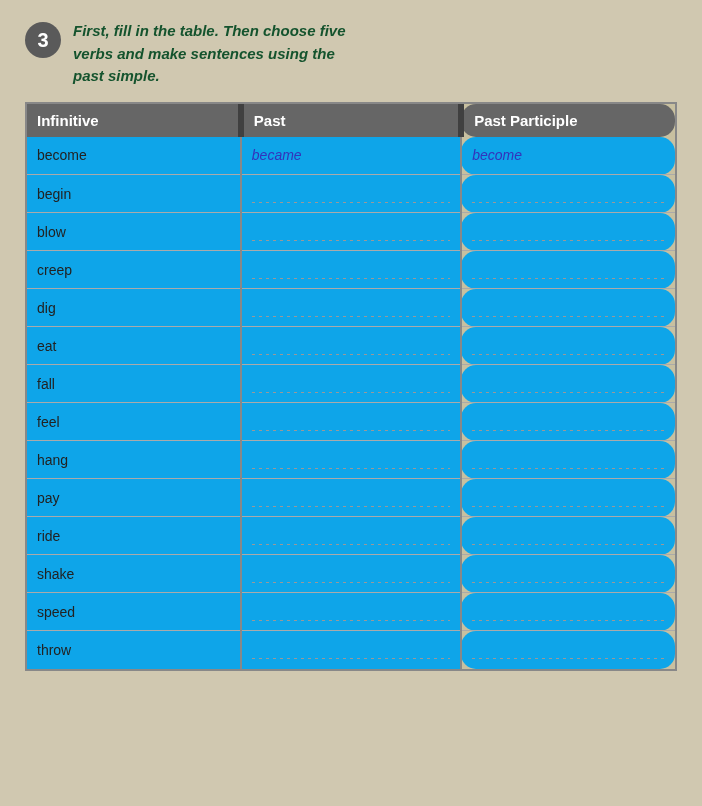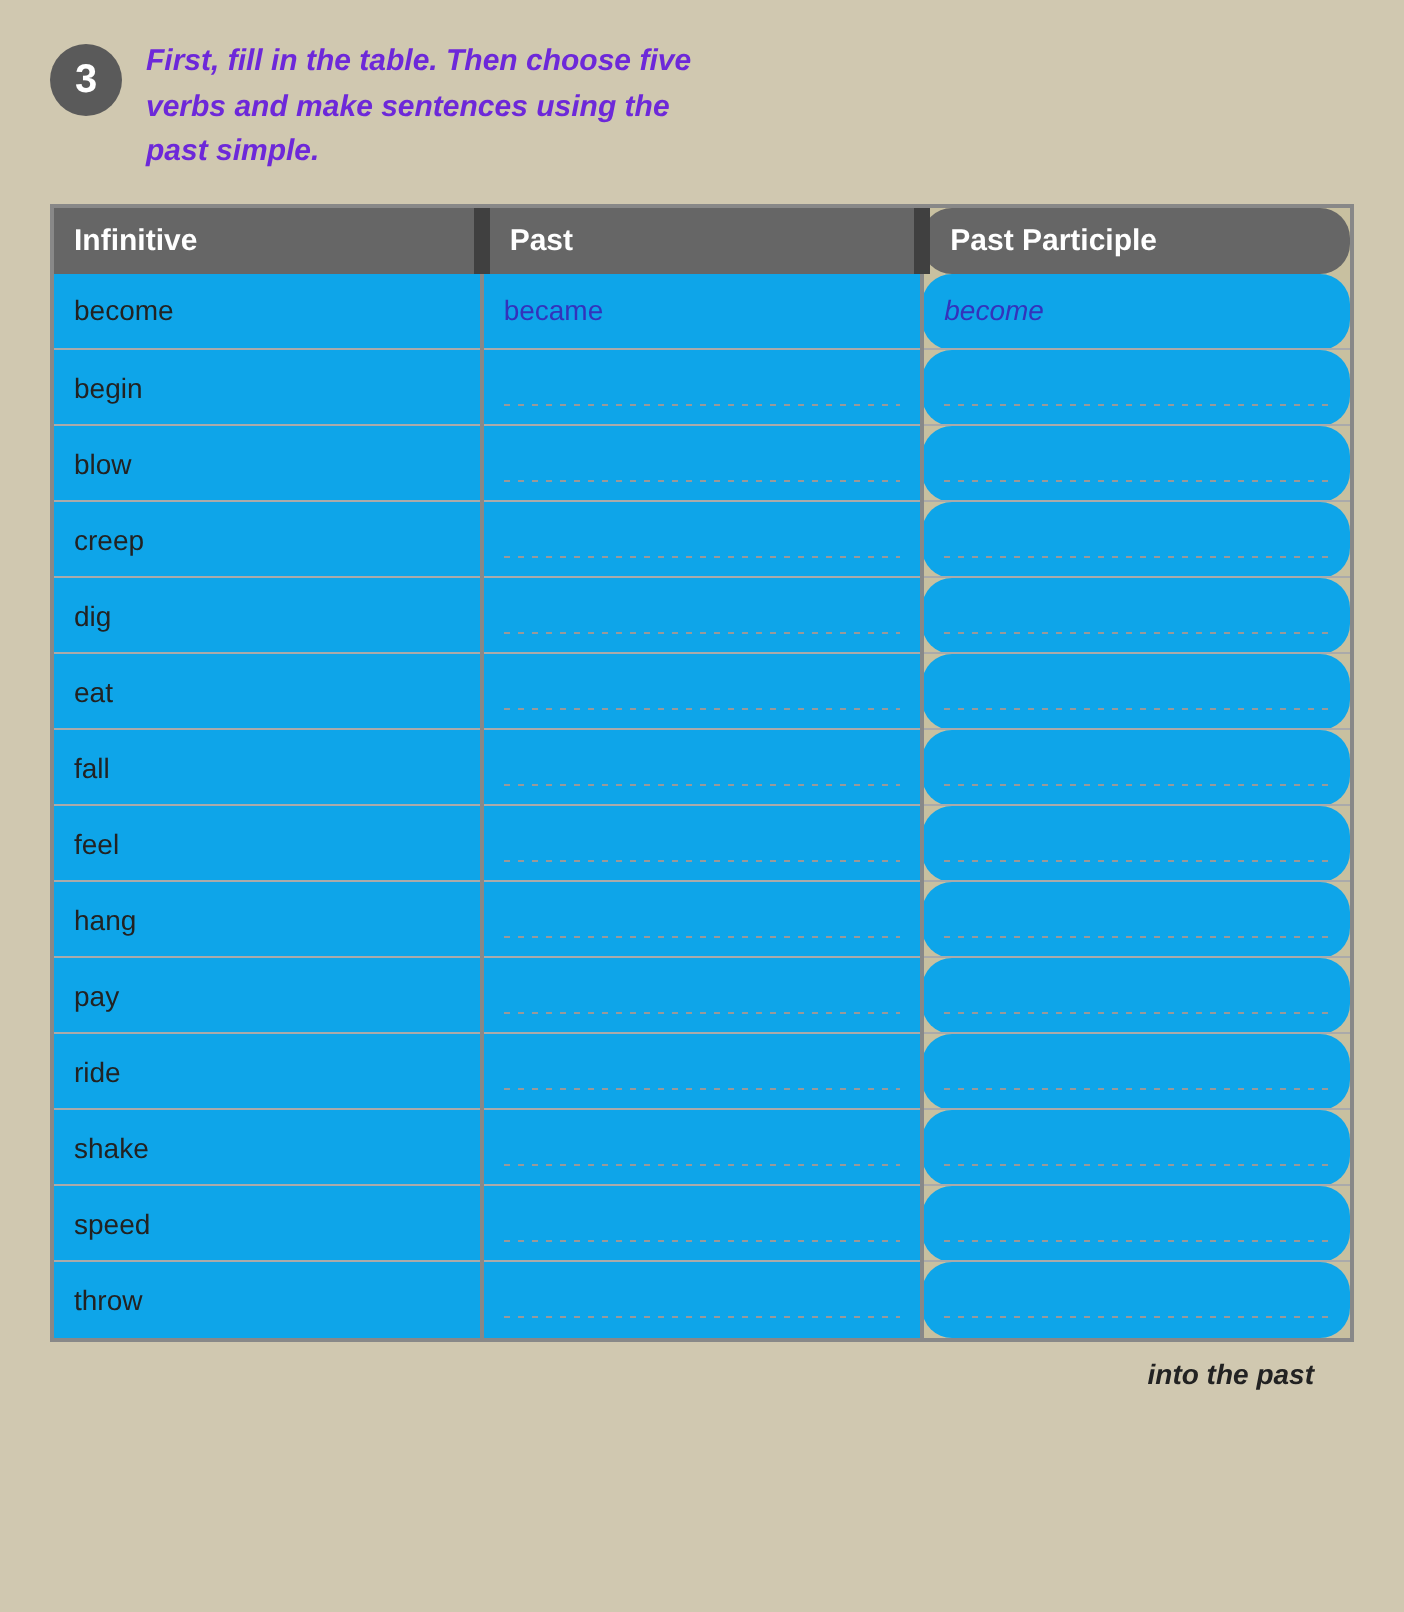--- a/index.html
+++ b/index.html
@@ -36,21 +36,21 @@
       font-weight: bold;
       flex-shrink: 0;
       margin-right: 12px;
       margin-top: 2px;
     }
 
     .instruction-text {
       font-size: 15px;
       font-weight: bold;
       line-height: 1.5;
-      color: #6d28d9;
+      color: #14532d;
       font-style: italic;
     }
 
     .table-wrapper {
       background-color: #c8c0a0;
       border: 2px solid #888;
       width: 100%;
     }
 
     table {
@@ -58,21 +58,21 @@
       border-collapse: collapse;
     }
 
     thead tr th {
       background-color: #666;
       color: white;
       font-weight: bold;
       font-size: 15px;
       padding: 8px 10px;
       text-align: left;
-      border-right: 8px solid #404040;
+      border-right: 6px solid #404040;
     }
 
     thead tr th:last-child {
       border-right: none;
     }
 
     tbody tr td {
       padding: 6px 10px;
       border-right: 2px solid #888;
       border-bottom: 1px solid #aaa;
@@ -103,20 +103,21 @@
     }
 
     .infinitive-word {
       font-weight: normal;
       font-size: 14px;
       color: #222;
     }
 
     .filled-past {
       color: #3333bb;
+      font-style: italic;
       font-size: 14px;
     }
 
     .filled-participle {
       color: #3333bb;
       font-style: italic;
       font-size: 14px;
     }
 
     .dotted-fill {
@@ -289,17 +290,14 @@
               <div class="dotted-fill"></div>
             </td>
             <td class="col-participle">
               <div class="dotted-fill"></div>
             </td>
           </tr>
         </tbody>
     </table>
   </div>
 
-  <div class="bottom-text">
-    <span>into the past</span>
-  </div>
 
 </div>
 
 </body></html>

